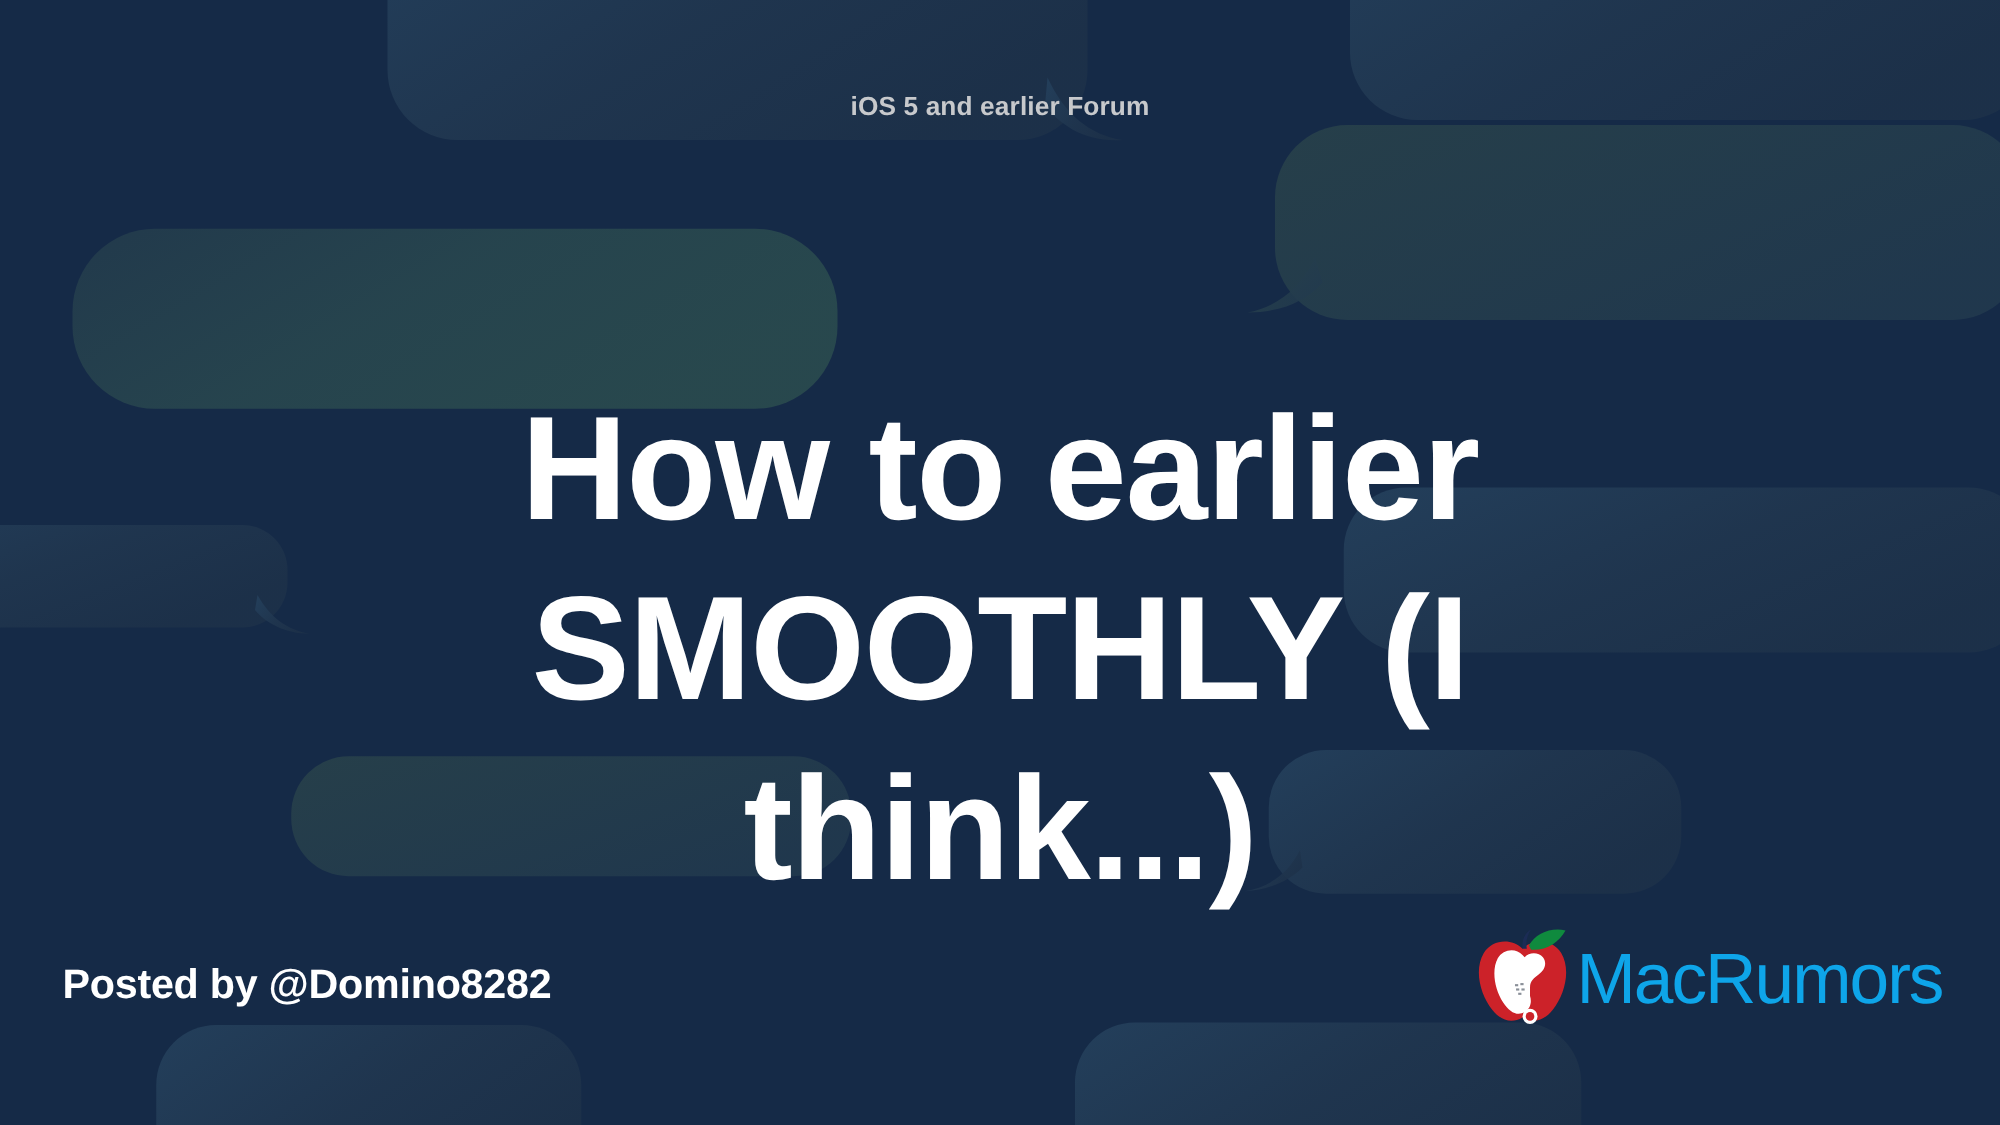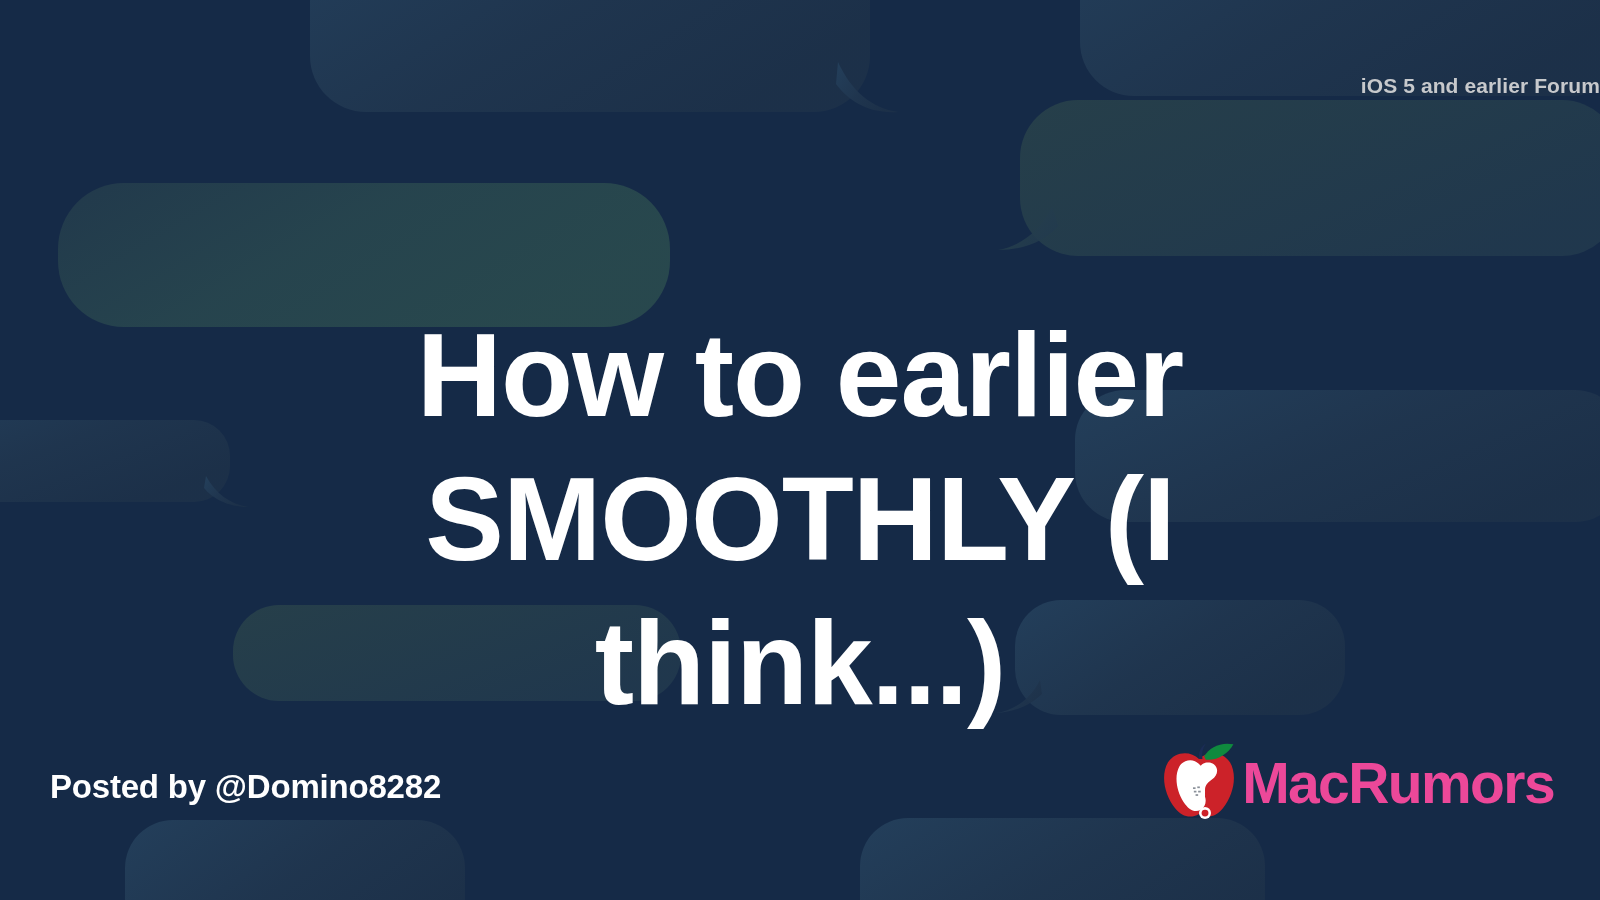--- a/index.html
+++ b/index.html
@@ -31,21 +31,21 @@
     position: absolute;
     inset: 0;
     z-index: 5;
   }
 
   .forum-label {
     position: absolute;
     top: 74px;
     left: 0;
     width: 100%;
-    text-align: right;
+    text-align: center;
     font-size: 21px;
     font-weight: bold;
     letter-spacing: 0.1px;
     color: #c7c9cc;
     user-select: none;
   }
 
   .thread-title {
     position: absolute;
     top: 225px;
@@ -76,23 +76,23 @@
     position: absolute;
     right: 46px;
     top: 740px;
     display: flex;
     align-items: center;
     gap: 2px;
     height: 86px;
   }
   .brand-mark { display: block; }
   .brand-wordmark {
-    color: #ec4899;
+    color: #0ea5e9;
     font-size: 57px;
-    font-weight: bold;
+    font-weight: normal;
     letter-spacing: -1.6px;
     line-height: 1;
     margin-left: -2px;
     white-space: nowrap;
   }
 </style>
 </head>
 <body>
 
 <div id="card">

